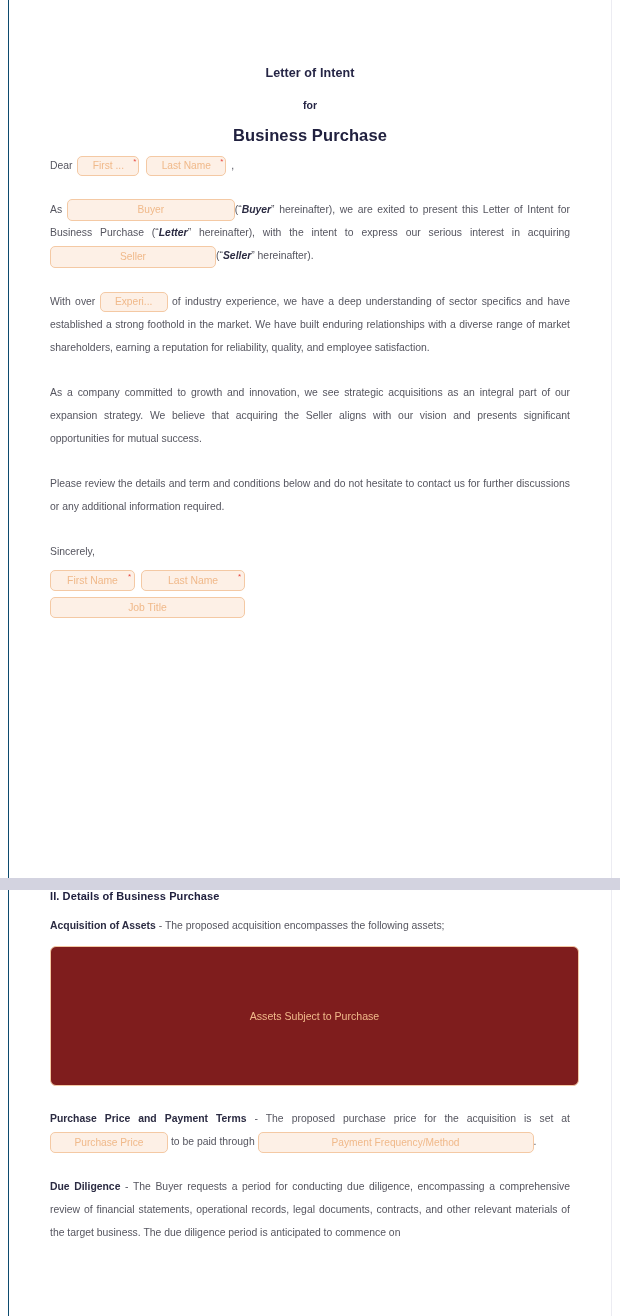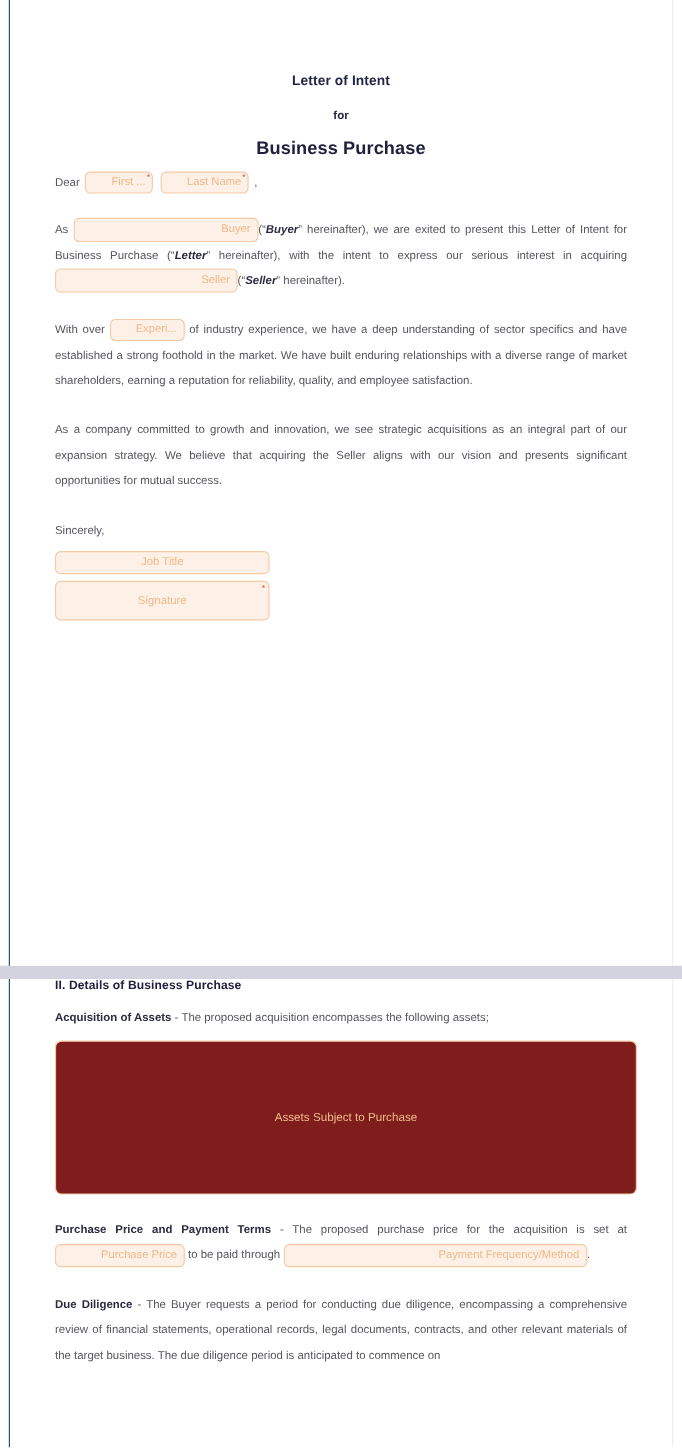--- a/index.html
+++ b/index.html
@@ -89,21 +89,21 @@
   
   .fld {
     display: inline-block;
     position: relative;
     vertical-align: middle;
     background: #fdf0e6;
     border: 1px solid #f4c9a4;
     border-radius: 5px;
     color: #f0b98a;
     font-size: 10.2px;
-    text-align: right;
+    text-align: center;
     line-height: 18px;
     height: 20px;
     padding: 0 6px;
     white-space: nowrap;
     overflow: hidden;
     text-overflow: ellipsis;
   }
   .fld.req::after {
     content: "*";
     position: absolute;
@@ -207,29 +207,31 @@
     </p>
 
     <p class="para gap">
       <span>With over</span>
       <span class="fld fld-exp">Experi...</span>
       <span>of industry experience, we have a deep understanding of sector specifics and have established a strong foothold in the market. We have built enduring relationships with a diverse range of market shareholders, earning a reputation for reliability, quality, and employee satisfaction.</span>
     </p>
 
     <p class="para gap">As a company committed to growth and innovation, we see strategic acquisitions as an integral part of our expansion strategy. We believe that acquiring the Seller aligns with our vision and presents significant opportunities for mutual success.</p>
 
+    <p class="para gap">Please review the details and term and conditions below and do not hesitate to contact us for further discussions or any additional information required.</p>
 
     <div class="sincerely">Sincerely,</div>
 
     <div class="sig-wrap">
       <div class="sig-row">
-        <div class="sig-fld sig-job">Job Title</div>
+        <div class="sig-fld sig-first req">First Name</div>
+        <div class="sig-fld sig-last req">Last Name</div>
       </div>
       <div class="sig-row">
-        <div class="sig-fld sig-sign req">Signature</div>
+        <div class="sig-fld sig-job">Job Title</div>
       </div>
     </div>
 
   </div>
 
   <div class="page-break"></div>
 
   <div class="page page-two">
 
     <div class="section-heading">II. Details of Business Purchase</div>

